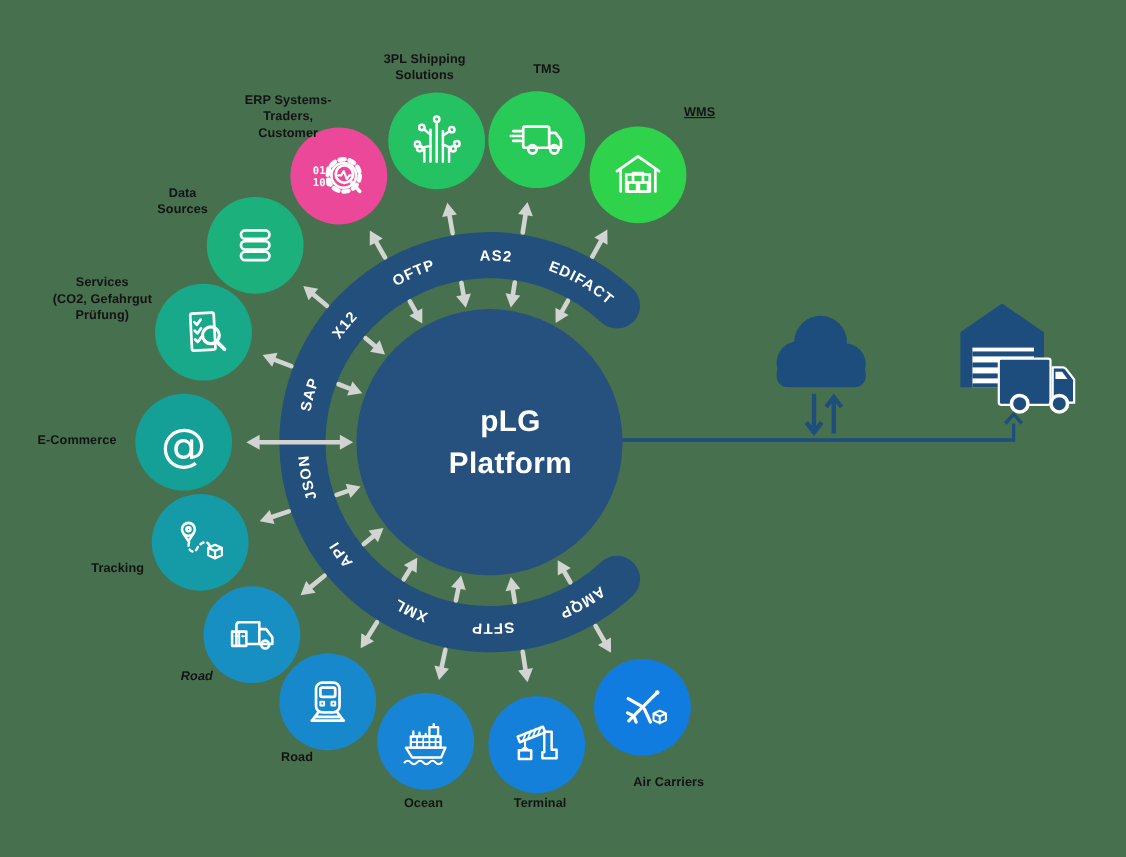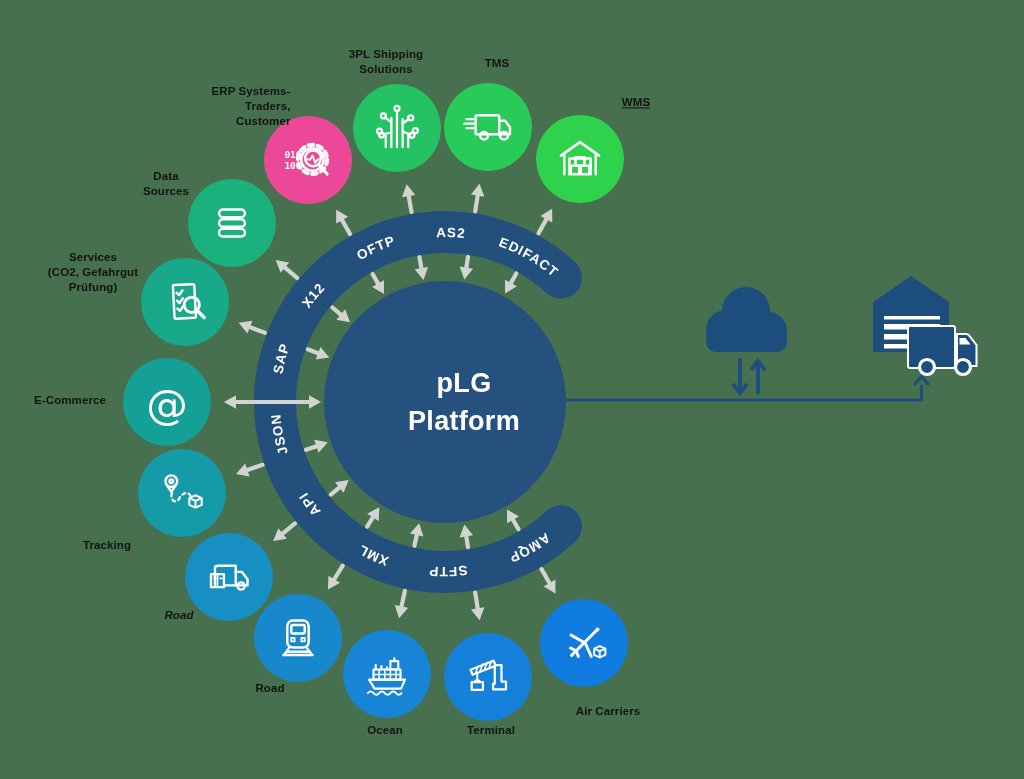--- a/index.html
+++ b/index.html
@@ -182,21 +182,21 @@
           <svg class="sat-icon" viewBox="0 0 48 48" fill="none" stroke="#ffffff" stroke-width="2.2" stroke-linecap="round" stroke-linejoin="round">
     <circle cx="28" cy="23.5" r="13" stroke-width="3.6" stroke-dasharray="4.2 4"></circle>
     <circle cx="28" cy="23.5" r="10"></circle>
     <circle cx="28.5" cy="22.5" r="7"></circle>
     <path d="M33.8 28.5 L41 36.5" stroke-width="2.8"></path>
     <path d="M23.5 23.5 h2.5 l2-3.5 2.5 6.5 2-3 h3" stroke-width="1.7"></path>
     <text x="3" y="22.5" font-size="8.5" font-weight="700" font-family="DejaVu Sans Mono, monospace" fill="#ffffff" stroke="none">010</text>
     <text x="3" y="32" font-size="8.5" font-weight="700" font-family="DejaVu Sans Mono, monospace" fill="#ffffff" stroke="none">100</text>
   </svg>
         </div>
-    <div class="sat-label" style="left: 251px; top: 107px; text-align: right;">ERP Systems-
+    <div class="sat-label" style="left: 262px; top: 107px;">ERP Systems-
 Traders,
 Customer</div>
   </div>
 
   <div class="sat">
     <div class="sat-circle" style="left: 188.04px; top: 179.305px; background: rgb(28, 177, 124);">
           <svg class="sat-icon" viewBox="0 0 48 48" fill="none" stroke="#ffffff" stroke-width="2.2" stroke-linecap="round" stroke-linejoin="round">
     <rect x="12.5" y="12" width="23" height="6.8" rx="3.4"></rect>
     <rect x="12.5" y="20.6" width="23" height="6.8" rx="3.4"></rect>
     <rect x="12.5" y="29.2" width="23" height="6.8" rx="3.4"></rect>
@@ -236,21 +236,21 @@
   <div class="sat">
     <div class="sat-circle" style="left: 138.146px; top: 448.508px; background: rgb(21, 154, 168);">
           <svg class="sat-icon" viewBox="0 0 48 48" fill="none" stroke="#ffffff" stroke-width="2.1" stroke-linecap="round" stroke-linejoin="round">
     <circle cx="14.5" cy="13.5" r="5.2"></circle>
             <circle cx="14.5" cy="13.5" r="1.6"></circle>
     <path d="M10.6 17.2 L14.5 23 L18.4 17.2"></path>
     <path d="M15 24 C13 31,19 34,21.5 29 C24 24,29.5 22,31.5 26.5" stroke-dasharray="2.8 3.2" stroke-width="2"></path>
     <path d="M30.5 28.5 l5.5-2.5 5.5 2.5 v6 l-5.5 2.5 -5.5-2.5 z M30.5 28.5 l5.5 2.5 5.5-2.5 M36 31 v6" stroke-width="1.8"></path>
   </svg>
         </div>
-    <div class="sat-label" style="left: 107px; top: 546px; text-align: center;">Tracking</div>
+    <div class="sat-label" style="left: 107px; top: 518px; text-align: center;">Tracking</div>
   </div>
 
   <div class="sat">
     <div class="sat-circle" style="left: 184.953px; top: 532.951px; background: rgb(23, 143, 194);">
           <svg class="sat-icon" viewBox="0 0 48 48" fill="none" stroke="#ffffff" stroke-width="2.1" stroke-linecap="round" stroke-linejoin="round">
     <path d="M11.5 31.5 V16.5 q0-2.5 2.5-2.5 H30 V31.5 H20"></path>
     <path d="M30 19.5 h5.5 l5 6.5 v5.5 H30"></path>
     <circle cx="34.8" cy="32" r="3.2"></circle>
     <rect x="8" y="21.5" width="11.5" height="11.5"></rect>
     <path d="M13.75 21.5 V33 M10.8 25.2 h1.4 M16.2 25.2 h1.4" stroke-width="1.6"></path>

